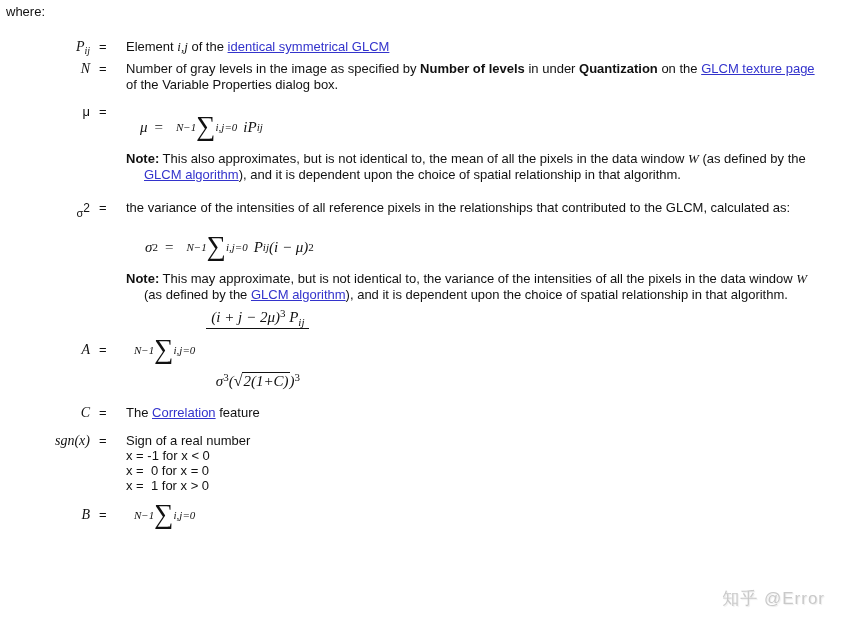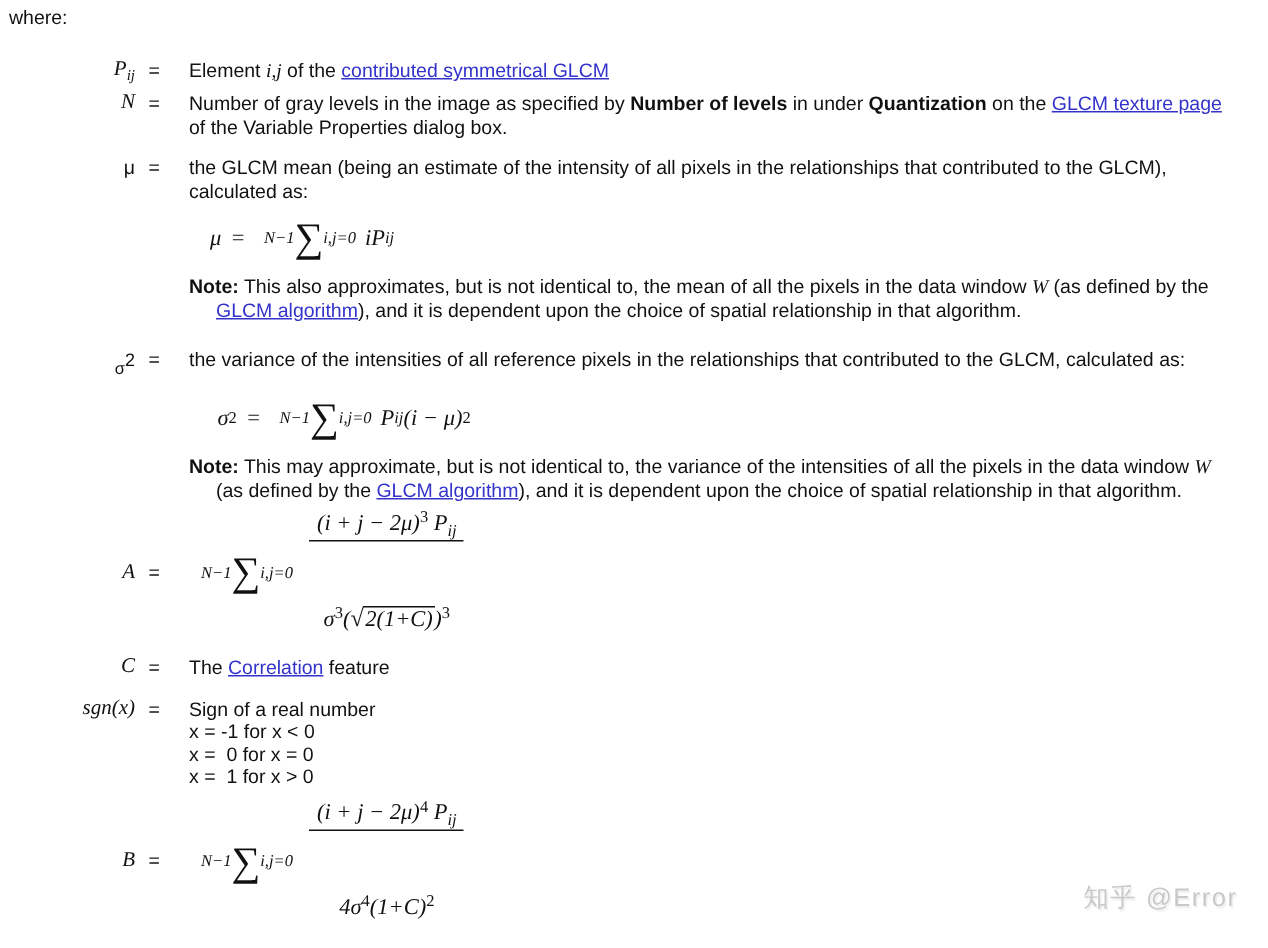--- a/index.html
+++ b/index.html
@@ -75,34 +75,33 @@
 
 <div class="page">
 
   <div class="where">where:</div>
 
   <div>
 
     <div class="row row-pij">
       <div class="term"><span>P</span><sub>ij</sub></div>
       <div class="eq">=</div>
-      <div class="def"><span>Element </span><span class="mi">i,j</span><span> of the </span><a class="link">contributed symmetrical GLCM</a></div>
+      <div class="def"><span>Element </span><span class="mi">i,j</span><span> of the </span><a class="link">identical symmetrical GLCM</a></div>
     </div>
 
     <div class="row row-n">
       <div class="term">N</div>
       <div class="eq">=</div>
       <div class="def"><span>Number of gray levels in the image as specified by </span><b>Number of levels</b><span> in under </span><b>Quantization</b><span> on the </span><a class="link">GLCM texture page</a><span> of the Variable Properties dialog box.</span></div>
     </div>
 
     <div class="row row-mu">
       <div class="term term-plain">μ</div>
       <div class="eq">=</div>
       <div class="def">
-        <div>the GLCM mean (being an estimate of the intensity of all pixels in the relationships that contributed to the GLCM), calculated as:</div>
         <div class="formula fm-mu">
           <span class="mi">μ</span>
             <span class="eqsp">=</span>
             <span class="msum">
               <span class="lim">N−1</span>
               <span class="sigma">∑</span>
               <span class="lim">i,j=0</span>
             </span>
             <span class="mi">iP</span>
             <sub class="msub mi">ij</sub>
@@ -172,24 +171,20 @@
     <div class="row row-b">
       <div class="term">B</div>
       <div class="eq">=</div>
       <div class="def">
         <div class="formula">
           <span class="msum">
               <span class="lim">N−1</span>
               <span class="sigma">∑</span>
               <span class="lim">i,j=0</span>
             </span>
-          <span class="frac">
-            <span class="num"><span class="mi">(i + j − 2μ)</span><sup class="msup upright">4</sup><span class="mi"> P</span><sub class="msub mi">ij</sub></span>
-            <span class="den"><span class="mi">4σ</span><sup class="msup upright">4</sup><span class="mi">(1+C)</span><sup class="msup upright">2</sup></span>
-          </span>
         </div>
       </div>
     </div>
 
   </div>
 
   <div class="watermark">知乎 @Error</div>
 </div>
 
 </body></html>

